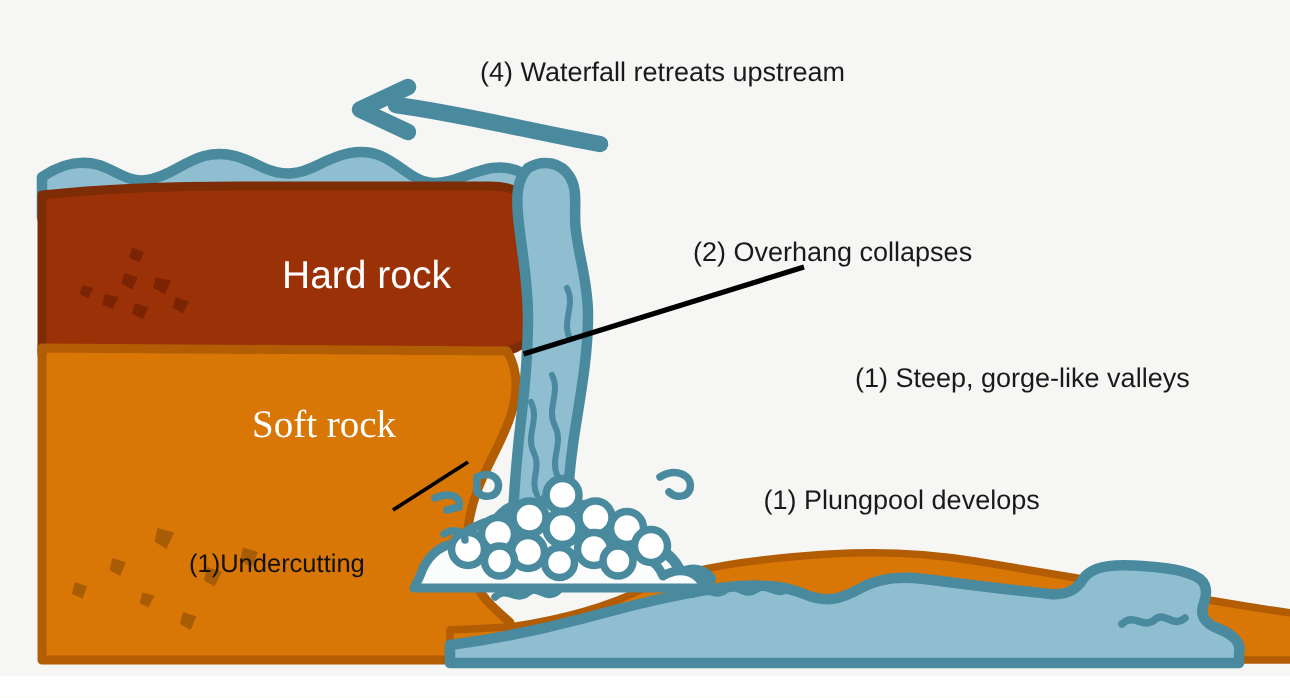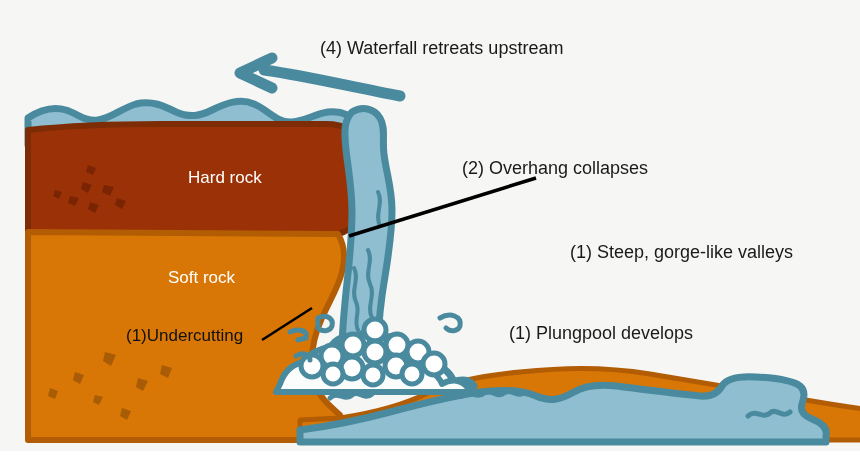--- a/index.html
+++ b/index.html
@@ -27,33 +27,34 @@
     position: absolute;
     white-space: nowrap;
     font-family: "Liberation Sans", sans-serif;
   }
   .lbl-dark {
     color: #1a1a1a;
     font-size: 18px;
   }
   .lbl-white {
     color: #ffffff;
-    font-size: 17px;
+    font-size: 26px;
   }
   .lbl-small {
     color: #111111;
     font-size: 17px;
+    margin-top: 40px;
   }
   #label-waterfall-retreats { left: 320px; top: 38px; }
   #label-overhang-collapses { left: 462px; top: 158px; }
   #label-steep-valleys { left: 570px; top: 242px; }
   #label-plungepool { left: 509px; top: 323px; }
   #label-undercutting { left: 126px; top: 326px; }
   #label-hard-rock { left: 188px; top: 168px; }
-  #label-soft-rock { left: 168px; top: 268px; }
+  #label-soft-rock { left: 168px; top: 268px; font-family: Liberation Serif, serif; }
 </style>
 </head>
 <body>
 
 <div id="stage">
 
   <svg id="diagram-svg" viewBox="0 0 860 465">
 
     <g>
       <path d="M28,145 L28,118

